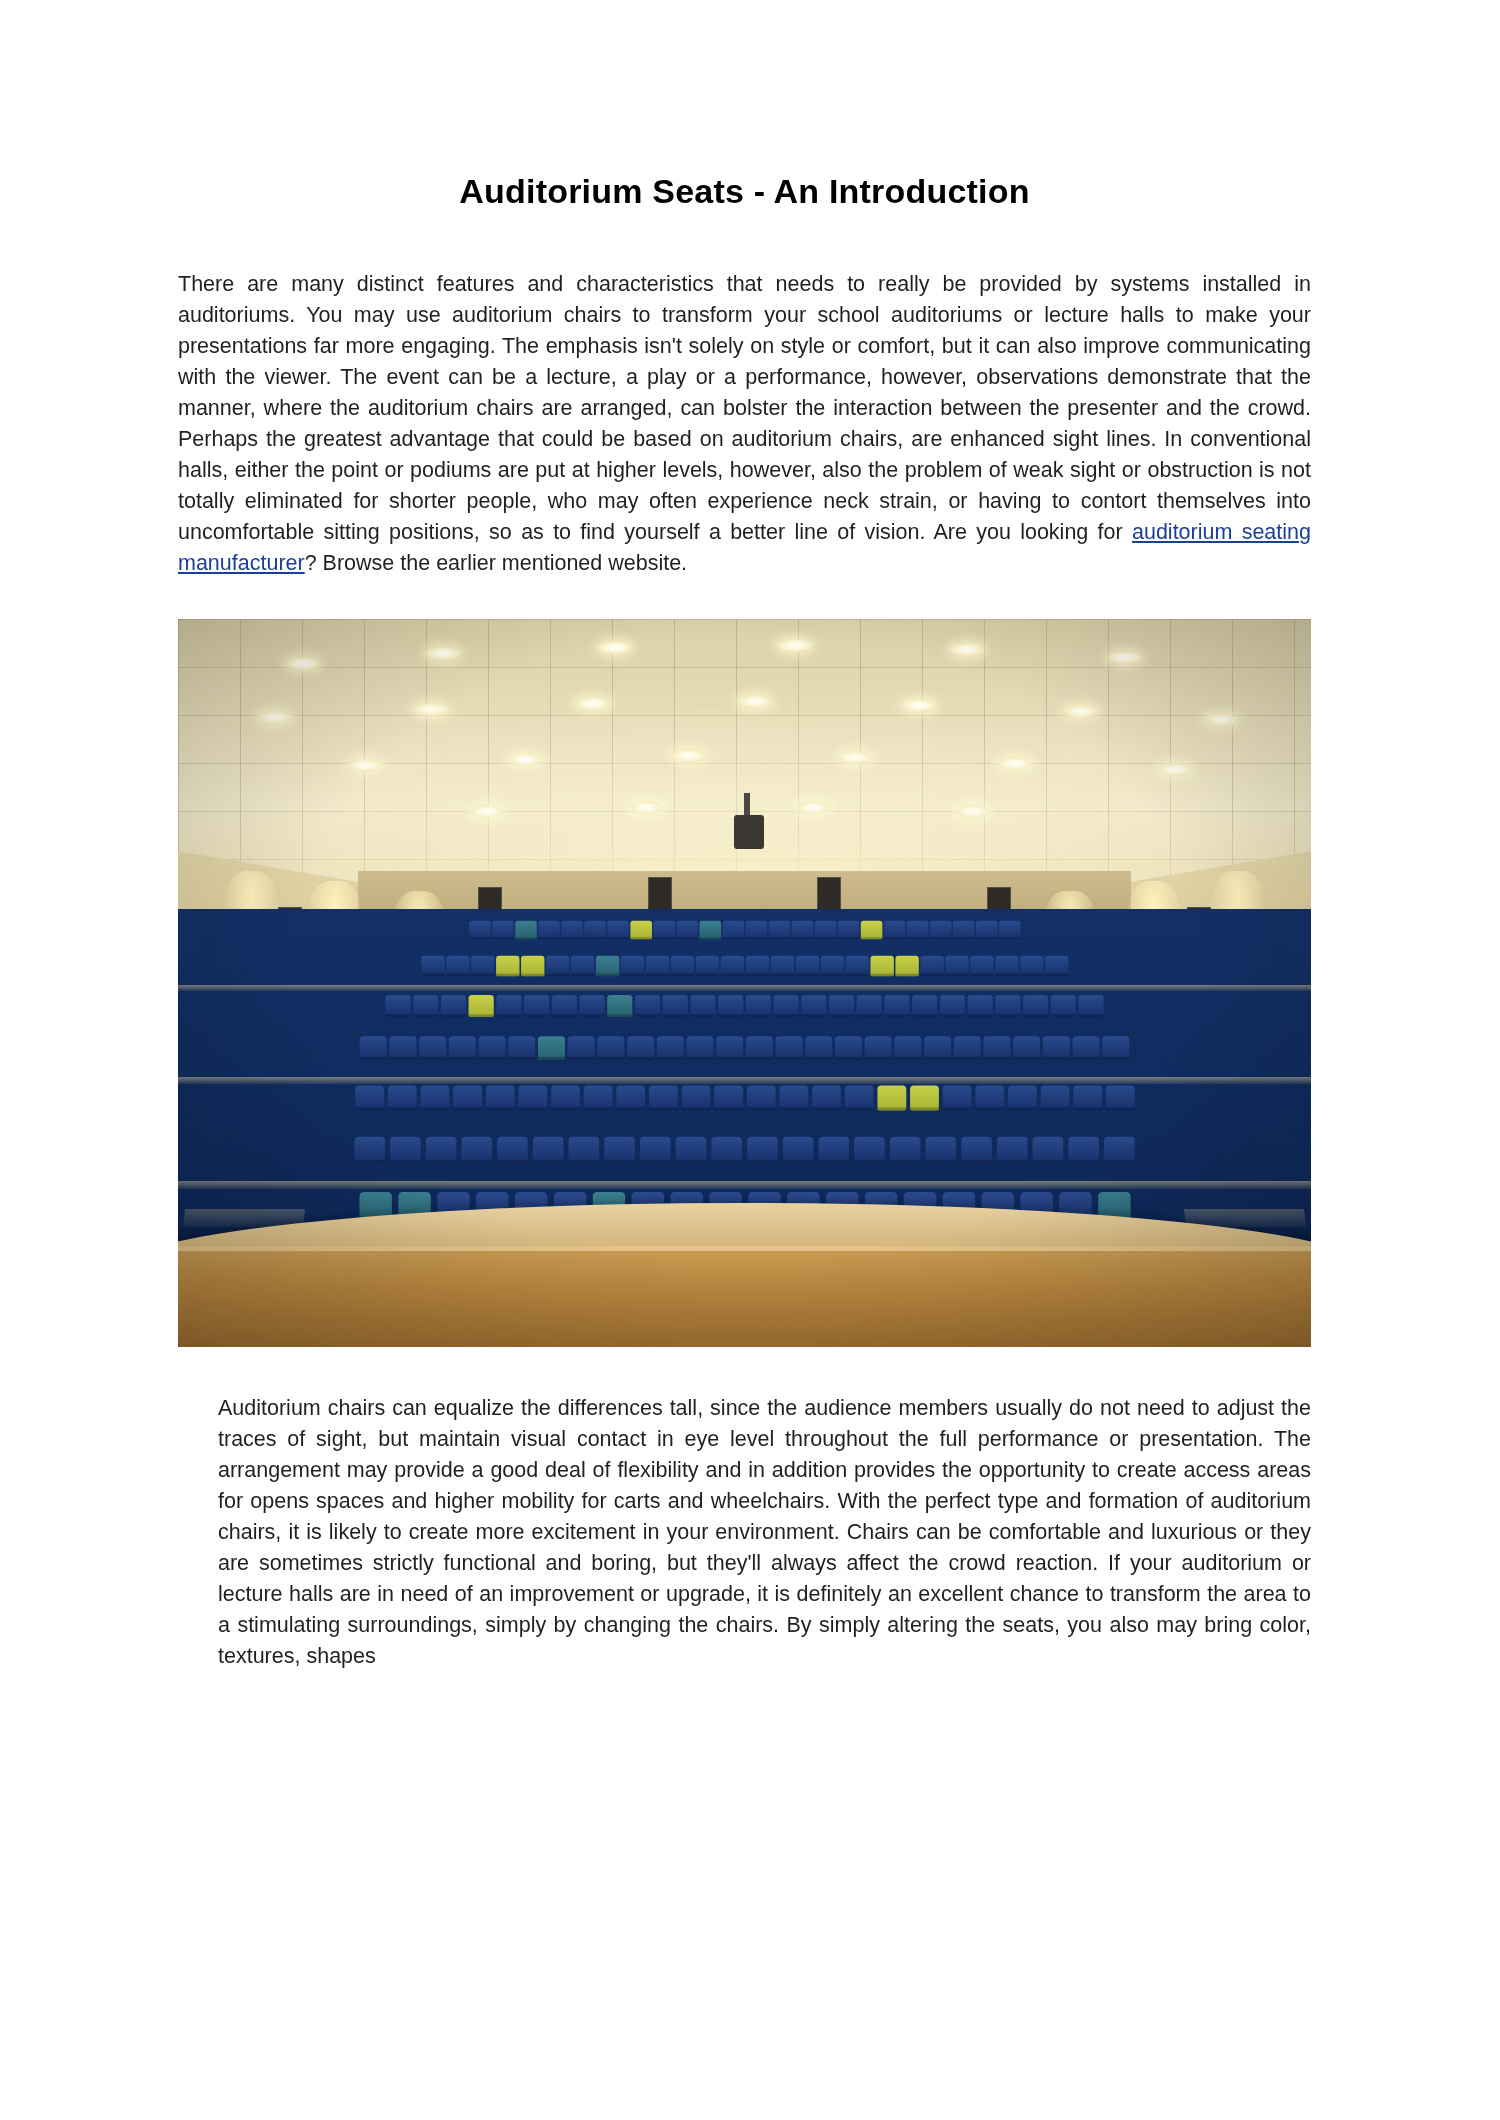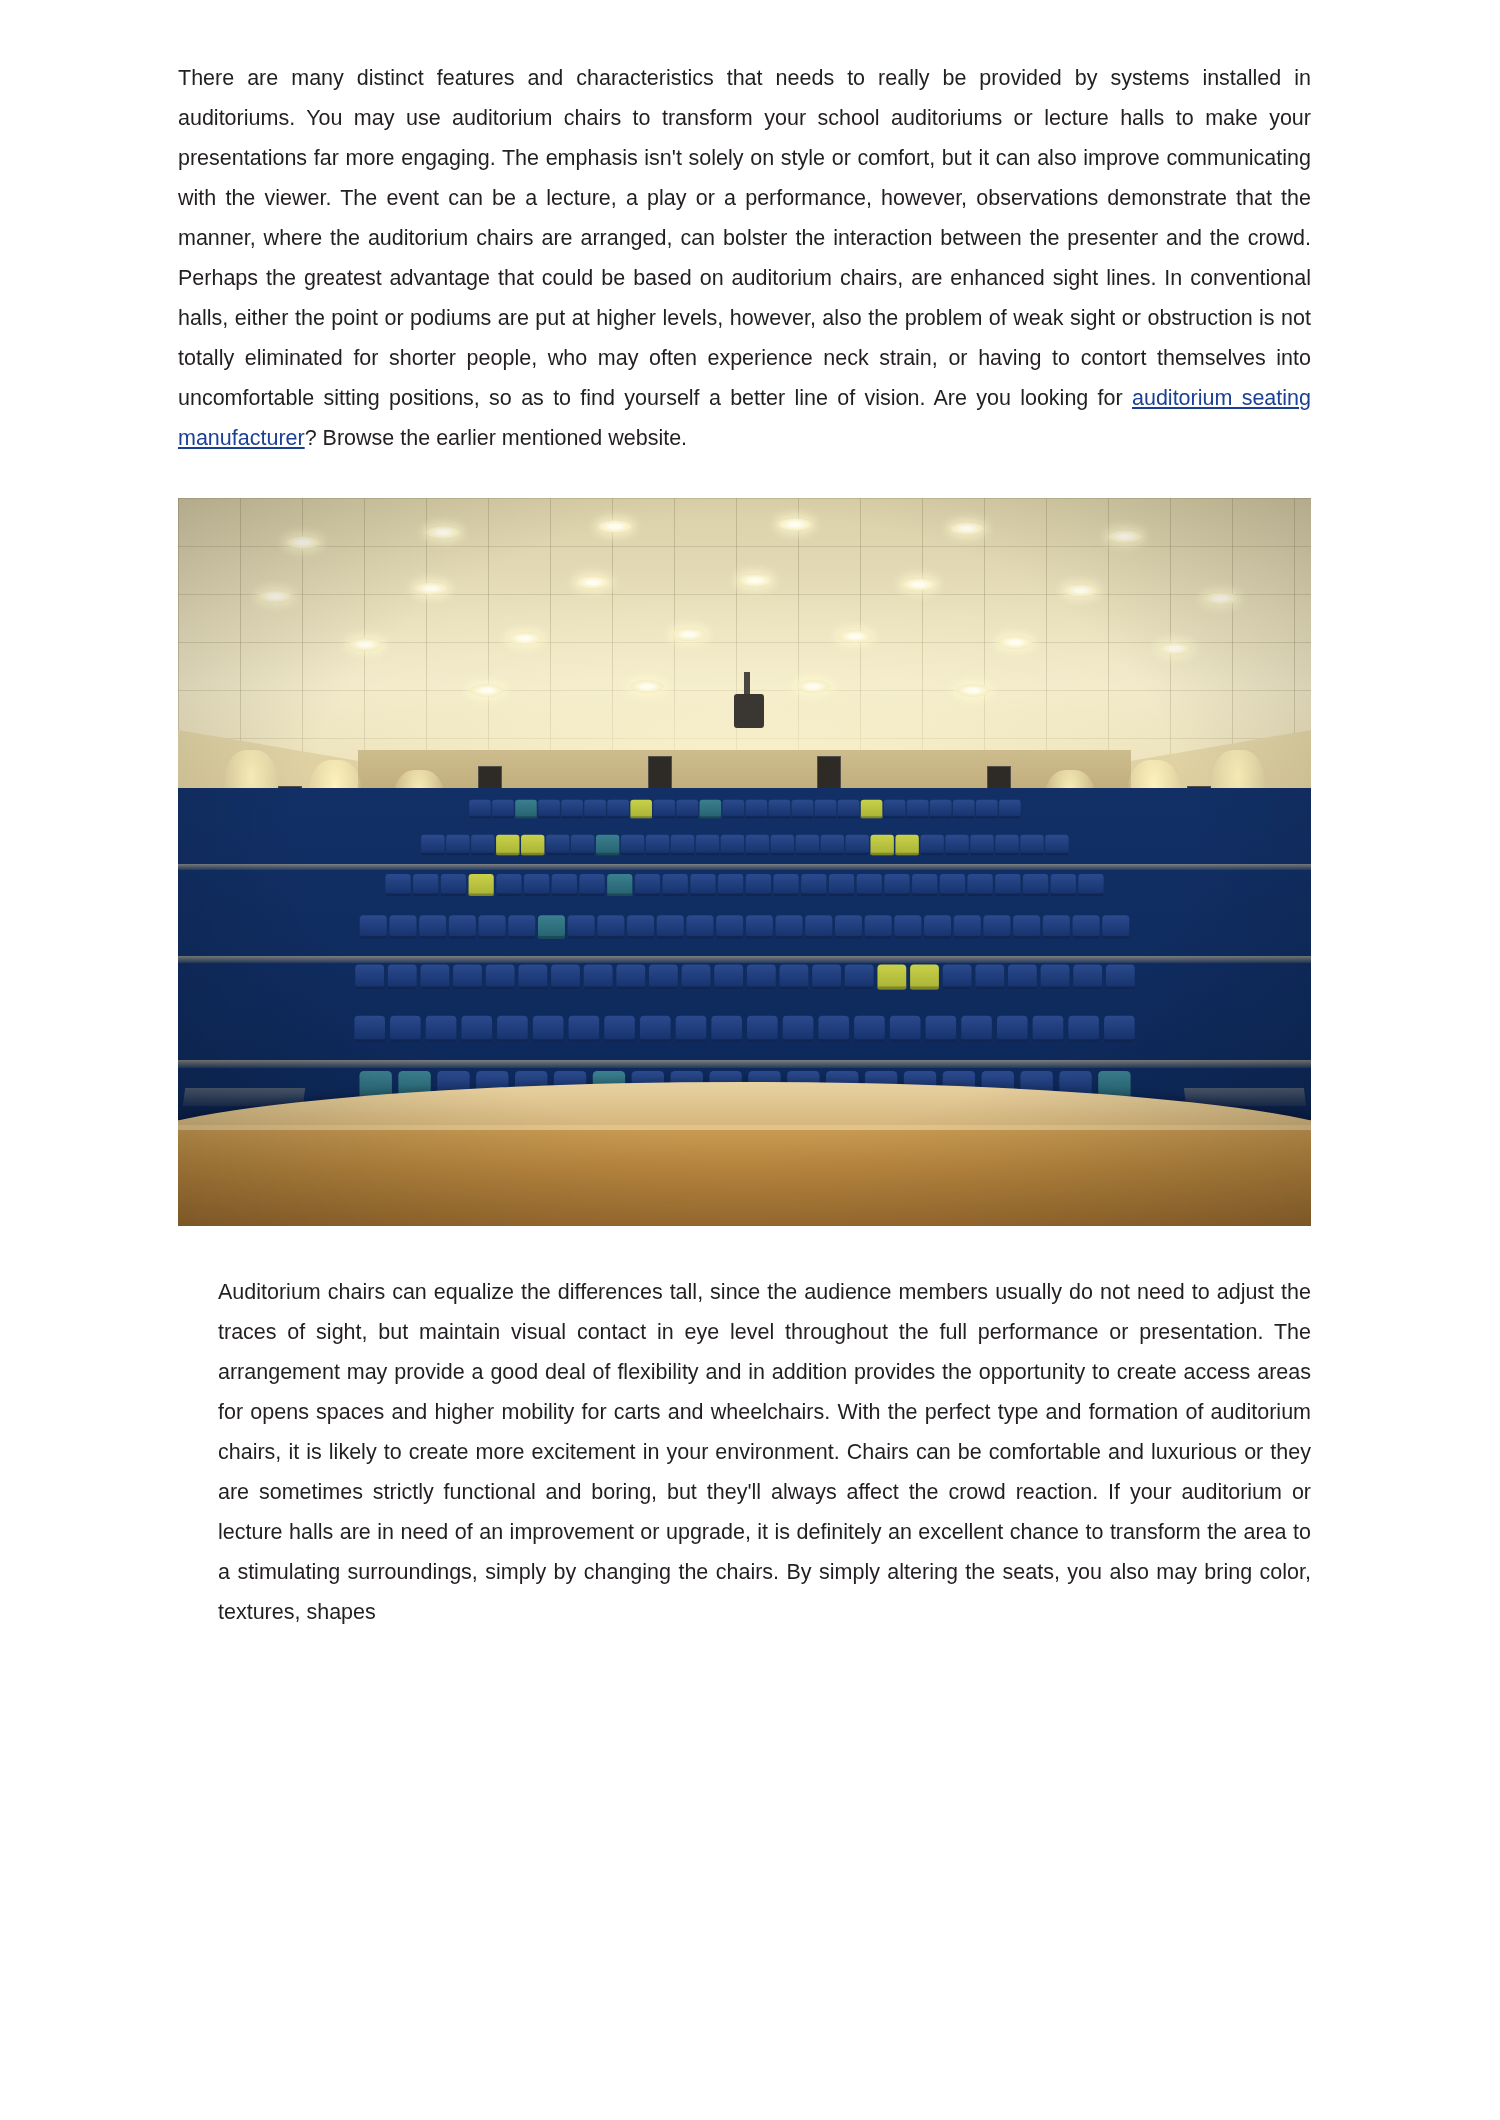--- a/index.html
+++ b/index.html
@@ -30,21 +30,21 @@
     font-size: 34px;
     font-weight: bold;
     text-align: center;
     color: #000000;
     margin: 0;
     padding-top: 172px;
     letter-spacing: 0.2px;
   }
   .para {
     font-size: 21.5px;
-    line-height: 40px;
+    line-height: 31px;
     color: #231f20;
     text-align: justify;
     margin: 0;
     -webkit-hyphens: none;
     hyphens: none;
   }
   #para-1 {
     margin-top: 58px;
   }
   #para-2 {
@@ -197,20 +197,21 @@
     pointer-events: none;
     background: radial-gradient(ellipse at 50% 45%, rgba(0,0,0,0) 55%, rgba(0,0,0,0.22) 100%);
   }
 </style>
 </head>
 <body>
 
 <div class="page">
   <div class="content">
 
+    <h1 class="doc-title">Auditorium Seats - An Introduction</h1>
 
     <p class="para" id="para-1">
       <span>There are many distinct features and characteristics that needs to really be provided by systems installed in auditoriums. You may use auditorium chairs to transform your school auditoriums or lecture halls to make your presentations far more engaging. The emphasis isn't solely on style or comfort, but it can also improve communicating with the viewer. The event can be a lecture, a play or a performance, however, observations demonstrate that the manner, where the auditorium chairs are arranged, can bolster the interaction between the presenter and the crowd. Perhaps the greatest advantage that could be based on auditorium chairs, are enhanced sight lines. In conventional halls, either the point or podiums are put at higher levels, however, also the problem of weak sight or obstruction is not totally eliminated for shorter people, who may often experience neck strain, or having to contort themselves into uncomfortable sitting positions, so as to find yourself a better line of vision. Are you looking for </span><a class="doc-link" href="#">auditorium seating manufacturer</a><span>? Browse the earlier mentioned website.</span>
     </p>
 
     <div class="figure">
       <div class="aud">
 
         <div class="ceiling">
           <div class="ceiling-grid"></div>

